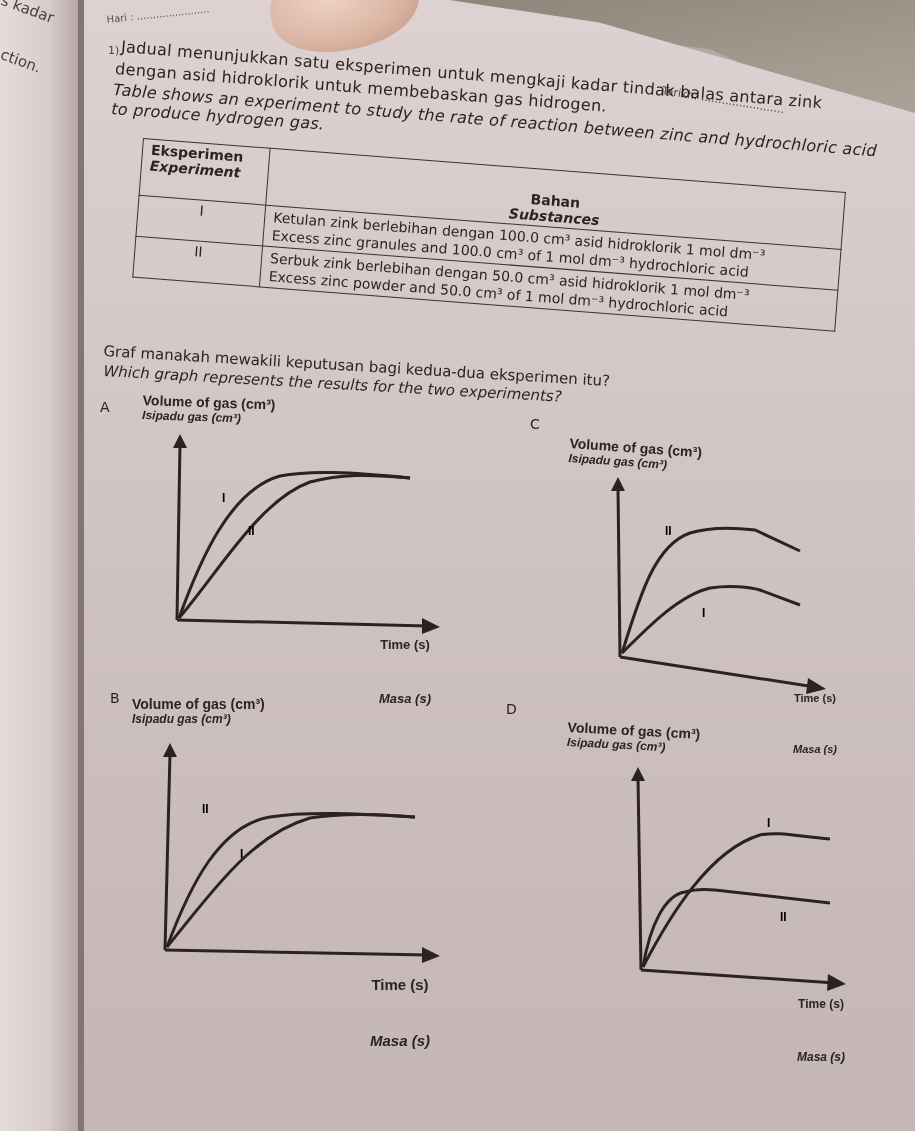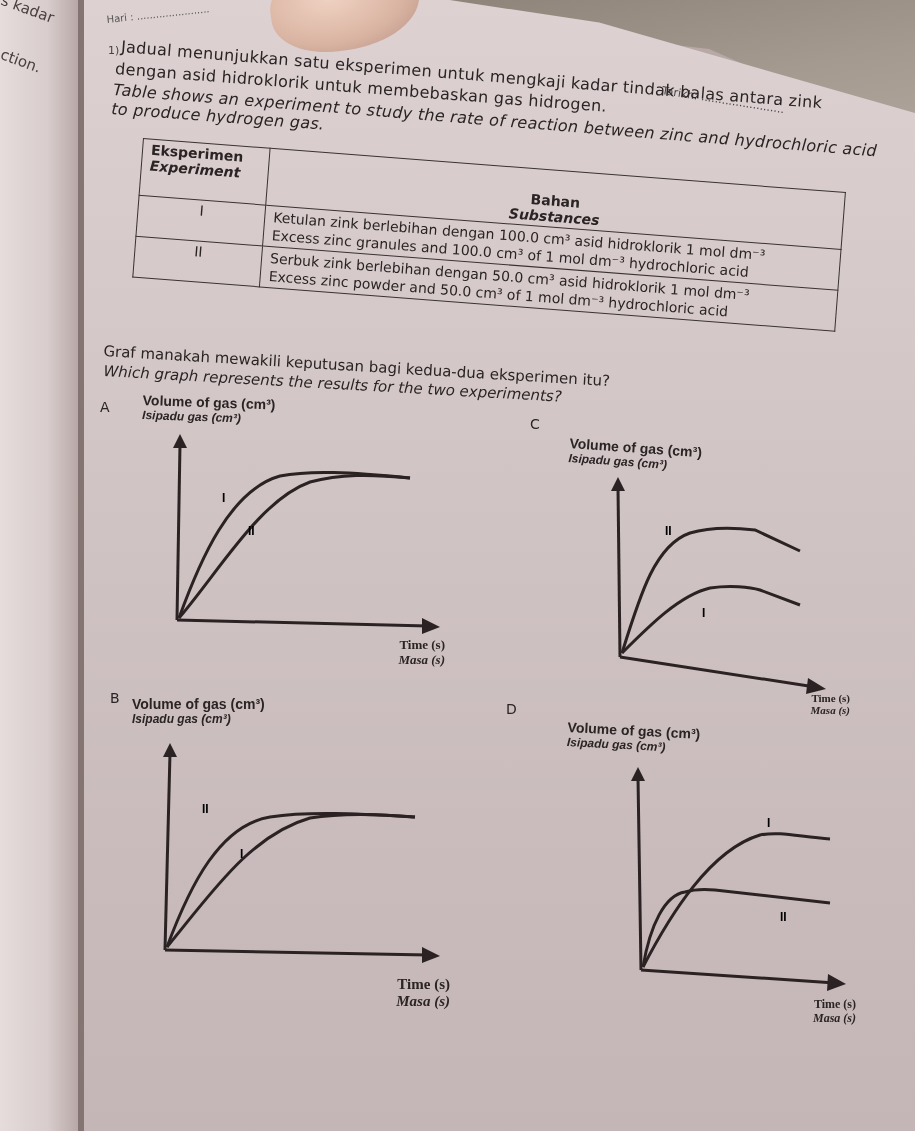--- a/index.html
+++ b/index.html
@@ -44,22 +44,22 @@
   table.exp td, table.exp th { border: 1px solid #3a3232; padding: 2px 8px; vertical-align: top; }
   table.exp th { font-weight: bold; text-align: left; font-size: 14px; }
   table.exp th .en { font-style: italic; }
   table.exp td.num { text-align: center; width: 110px; }
   table.exp td.sub { width: 560px; line-height: 18px; white-space: nowrap; }
 
   .question { font-size: 15px; white-space: nowrap; }
   .option-letter { font-size: 14px; position: absolute; }
   .ylabel { font-family: "Liberation Sans", sans-serif; font-weight: bold; font-size: 14px; line-height: 15px; white-space: nowrap; }
   .ylabel .ms { font-style: italic; font-size: 12px; }
-  .xlabel { font-family: Liberation Serif, serif; font-weight: bold; font-size: 13px; line-height: 15px; text-align: right; white-space: nowrap; }
-  .xlabel .ms { font-style: italic; }
+  .xlabel { font-family: Liberation Sans, sans-serif; font-weight: bold; font-size: 13px; line-height: 15px; text-align: center; white-space: nowrap; }
+  .xlabel .ms { font-style: italic; margin-top: 39px; }
   .graph { position: absolute; }
   .graph svg { overflow: visible; }
   .curve-label { font-family: "Liberation Sans", sans-serif; font-weight: bold; font-size: 12px; }
 </style>
 </head>
 <body>
 
 <div class="left-page">
   <span class="frag" style="left:0;top:0;">s kadar</span>
   <span class="frag" style="left:0;top:52px;">ction.</span>

